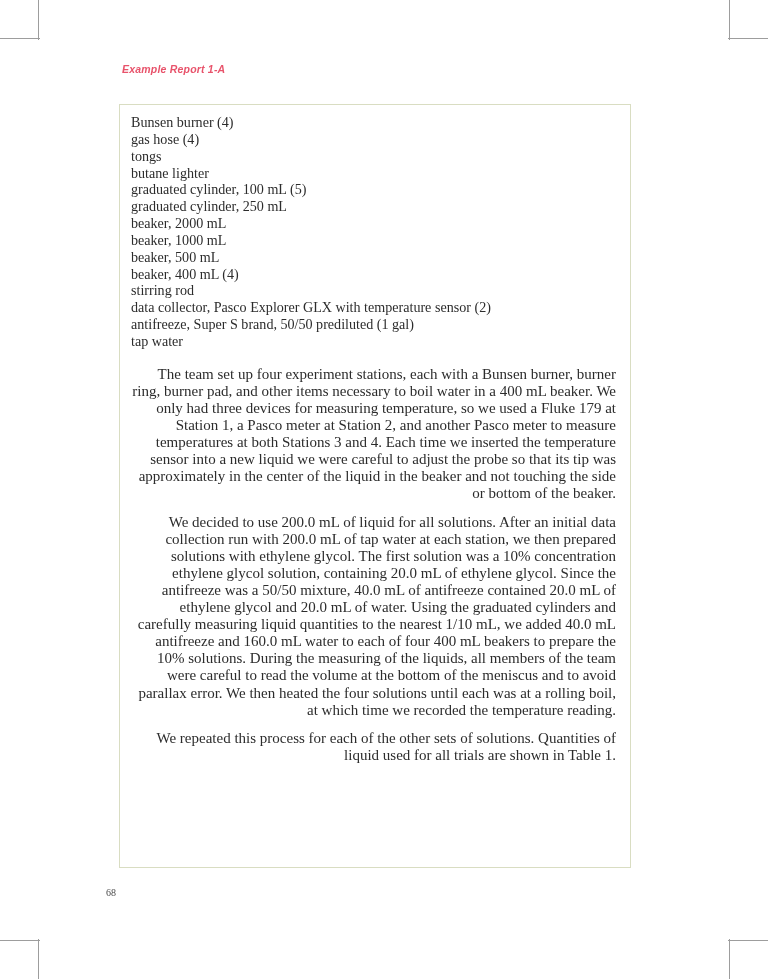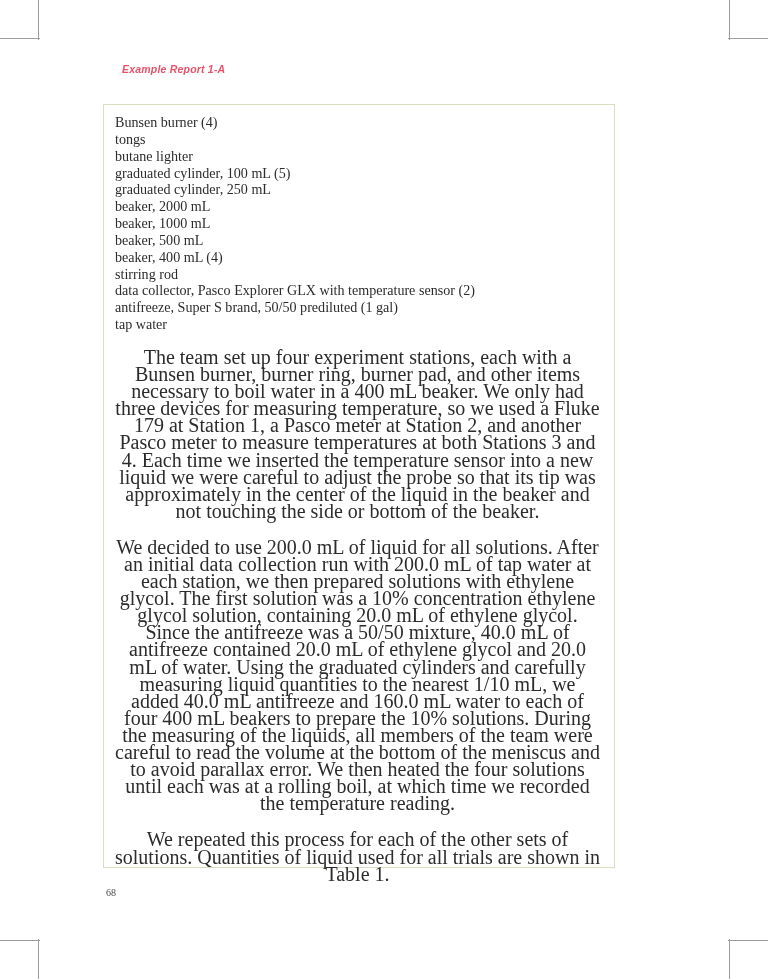--- a/index.html
+++ b/index.html
@@ -60,21 +60,21 @@
     font-style: italic;
     font-weight: 600;
     font-size: 10.5px;
     letter-spacing: 0.2px;
     color: #e8536b;
   }
 
   
   .content-frame {
     position: absolute;
-    left: 103px;
+    left: 119px;
     top: 104px;
     width: 512px;
     height: 764px;
     border: 1px solid #d9ddc2;
     box-sizing: border-box;
   }
 
   .frame-inner {
     padding: 9px 14px 0 11px;
   }
@@ -87,29 +87,29 @@
   }
   .equipment-list li {
     font-size: 14.1px;
     line-height: 16.85px;
     color: #2c2c2c;
     white-space: nowrap;
   }
 
   
   .body-par {
-    font-size: 20px;
+    font-size: 15px;
     line-height: 17.1px;
     color: #2c2c2c;
     margin: 0;
-    text-align: center;
+    text-align: right;
     hyphens: none;
   }
   .body-par + .body-par {
-    margin-top: 19px;
+    margin-top: 11px;
   }
   .par-block {
     margin-top: 16px;
   }
 
   
   .folio {
     position: absolute;
     left: 106px;
     top: 887px;
@@ -139,20 +139,21 @@
 
 <div class="page">
 
   <div class="running-head">Example Report 1-A</div>
 
   <div class="content-frame">
     <div class="frame-inner">
 
       <ul class="equipment-list">
         <li>Bunsen burner (4)</li>
+        <li>gas hose (4)</li>
         <li>tongs</li>
         <li>butane lighter</li>
         <li>graduated cylinder, 100 mL (5)</li>
         <li>graduated cylinder, 250 mL</li>
         <li>beaker, 2000 mL</li>
         <li>beaker, 1000 mL</li>
         <li>beaker, 500 mL</li>
         <li>beaker, 400 mL (4)</li>
         <li>stirring rod</li>
         <li>data collector, Pasco Explorer GLX with temperature sensor (2)</li>

